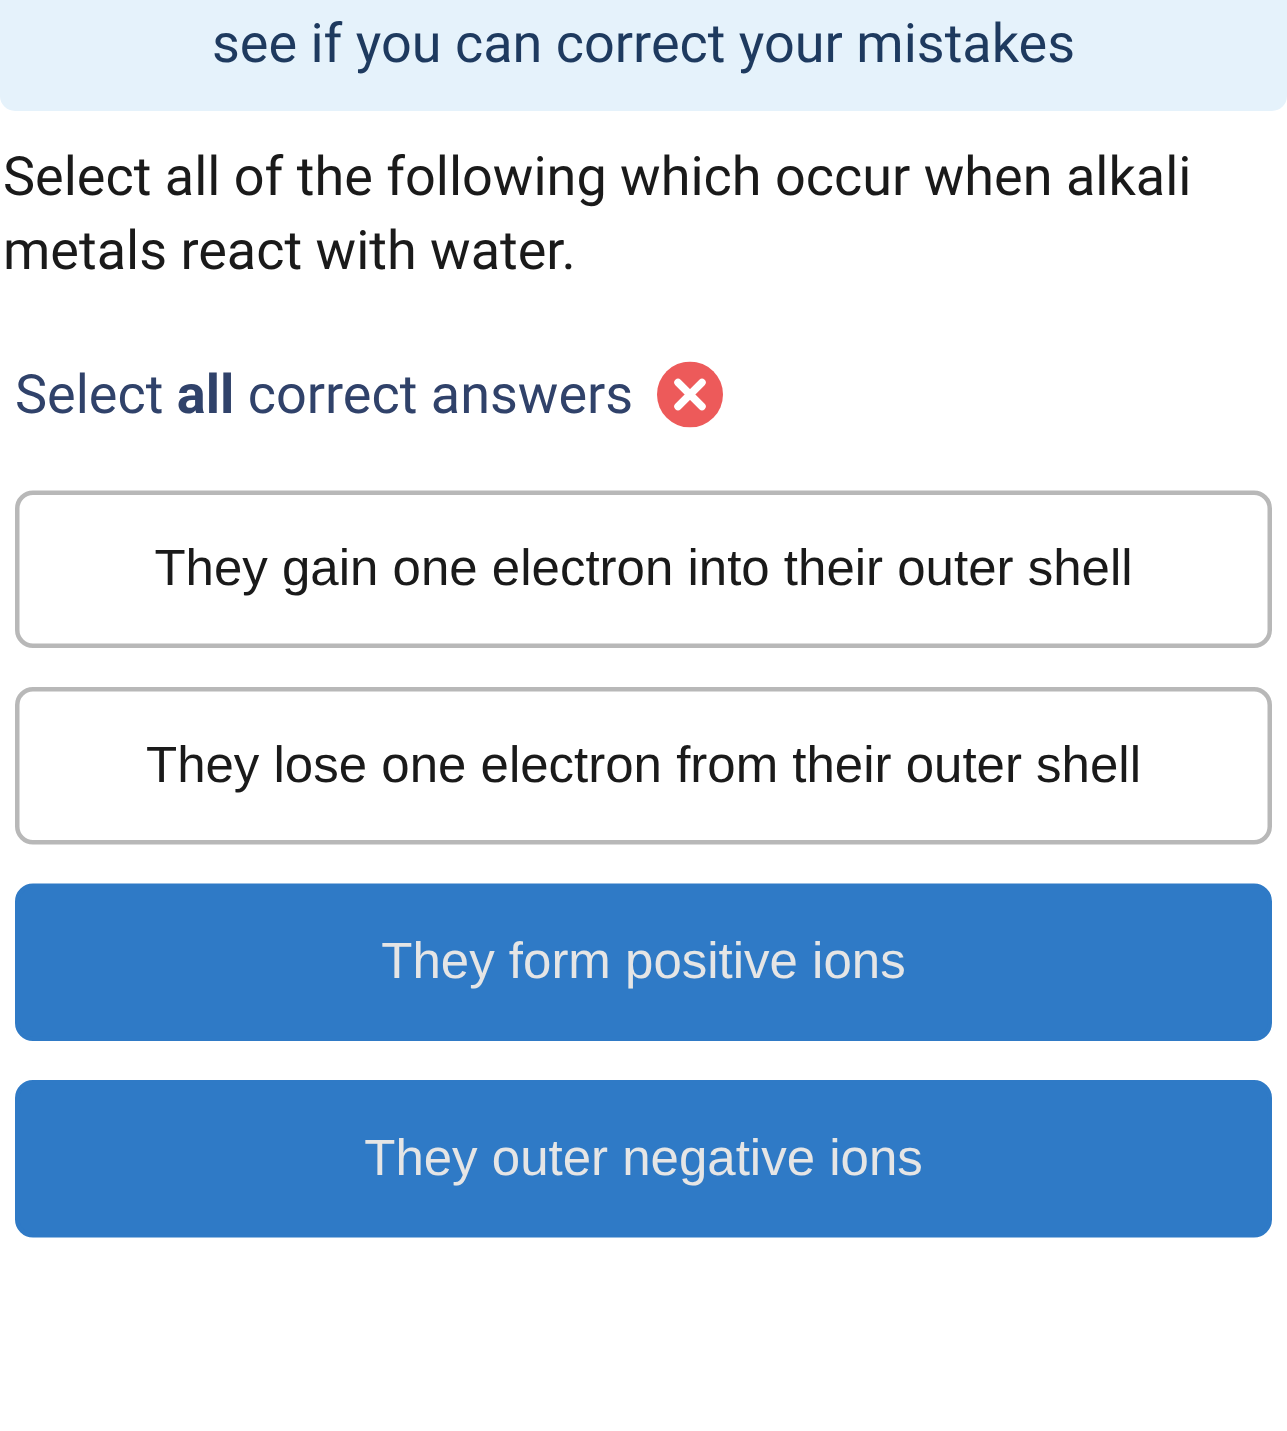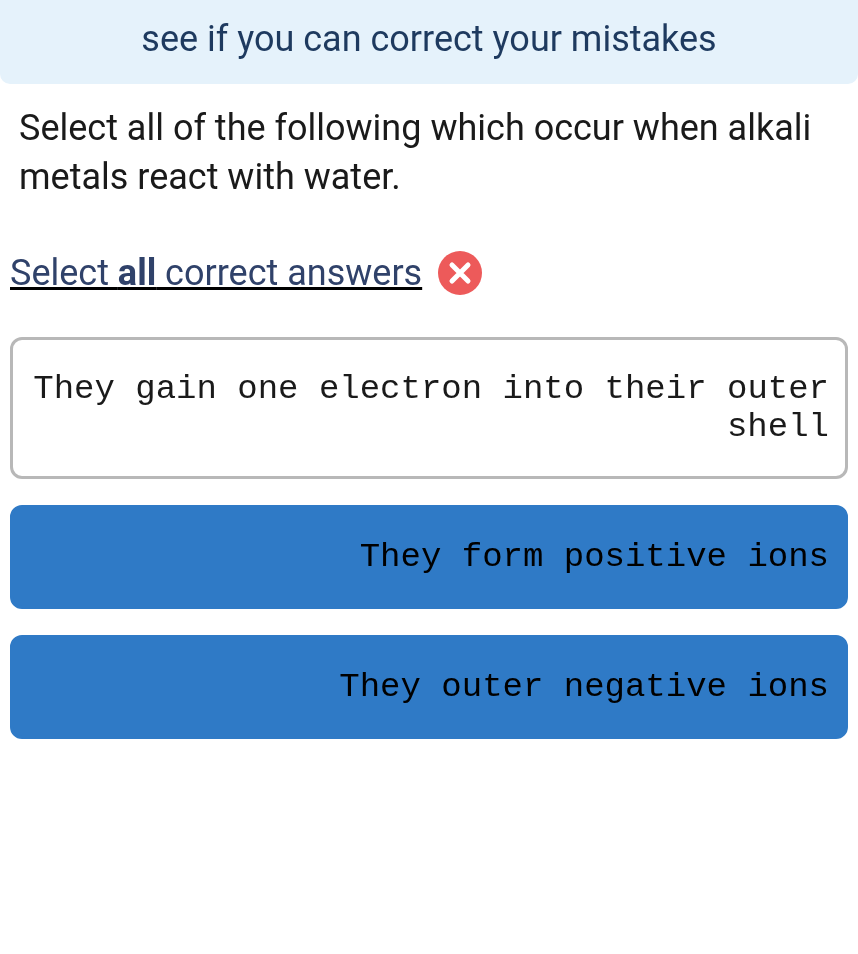--- a/index.html
+++ b/index.html
@@ -10,35 +10,34 @@
     body {
       font-family: -apple-system, BlinkMacSystemFont, 'Segoe UI', Roboto, Helvetica, Arial, sans-serif;
       width: 858px;
       background: #ffffff;
     }
     .banner {
       background: #e5f2fb;
       color: #1e3a5f;
       font-size: 36px;
       text-align: center;
-      padding: 18px 10px 24px 10px;
+      padding: 8px 10px 24px 10px;
       border-radius: 0 0 10px 10px;
     }
     .question {
       color: #1a1a1a;
       font-size: 36px;
       line-height: 1.35;
-      padding: 20px 10px 10px 19px;
+      padding: 20px 10px 10px 2px;
     }
     .instruction-row {
       display: flex;
       align-items: center;
       gap: 16px;
       padding: 40px 10px 30px 10px;
-      text-decoration: underline;
     }
     .instruction {
       color: #30426a;
       font-size: 36px;
     }
     .instruction .bold {
       font-weight: 700;
     }
     .x-icon {
       width: 44px;
@@ -52,27 +51,26 @@
       padding: 12px 10px 20px 10px;
     }
     .option {
       border: 3px solid #b8b8b8;
       border-radius: 12px;
       padding: 30px 16px;
       font-size: 34px;
       color: #1a1a1a;
       background: #ffffff;
       cursor: pointer;
-      text-align: right;
-      font-family: Liberation Mono, monospace;
+      text-align: center;
     }
     .option.selected {
       background: #2f7ac6;
       border-color: #2f7ac6;
-      color: #000000;
+      color: #e5e5e5;
     }
   </style>
 </head>
 <body>
 
 <div class="banner">
   <span>see if you can correct your mistakes</span>
 </div>
 
 <div class="question">Select all of the following which occur when alkali metals react with water.</div>
@@ -84,19 +82,22 @@
   <svg class="x-icon" viewBox="0 0 44 44">
     <circle cx="22" cy="22" r="22" fill="#ed5a5a"></circle>
     <path d="M14 14 L30 30 M30 14 L14 30" stroke="#ffffff" stroke-width="5" stroke-linecap="round"></path>
   </svg>
 </div>
 
 <div class="options">
   <button class="option">
     <span>They gain one electron into their outer shell</span>
   </button>
+  <button class="option">
+    <span>They lose one electron from their outer shell</span>
+  </button>
   <button class="option selected">
     <span>They form positive ions</span>
   </button>
   <button class="option selected">
     <span>They outer negative ions</span>
   </button>
 </div>
 
 </body></html>

